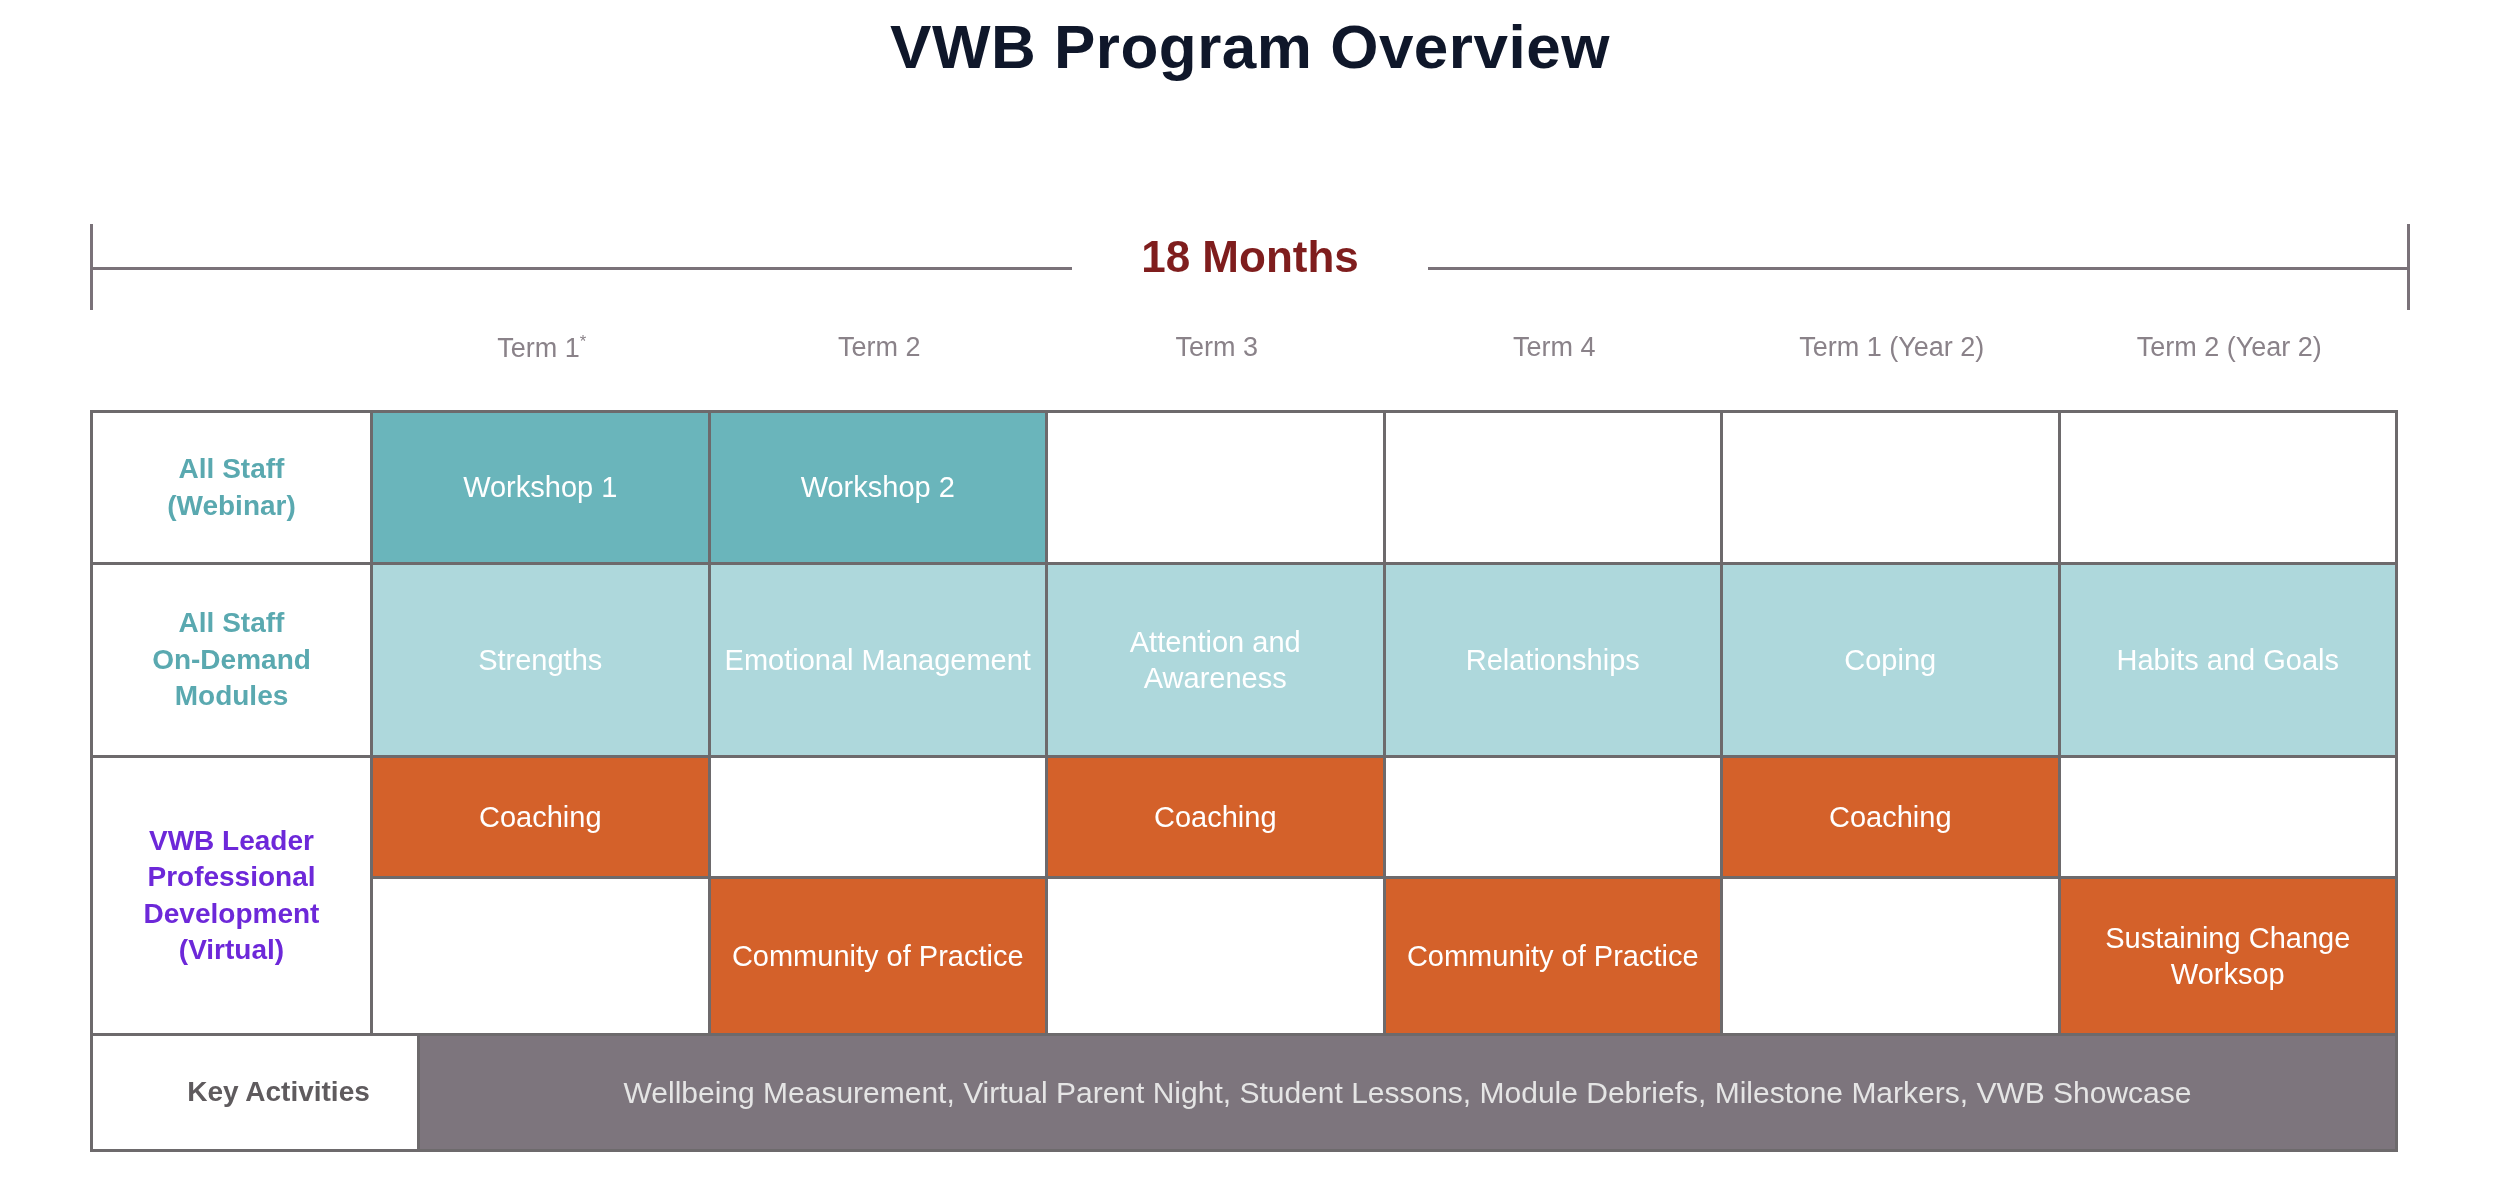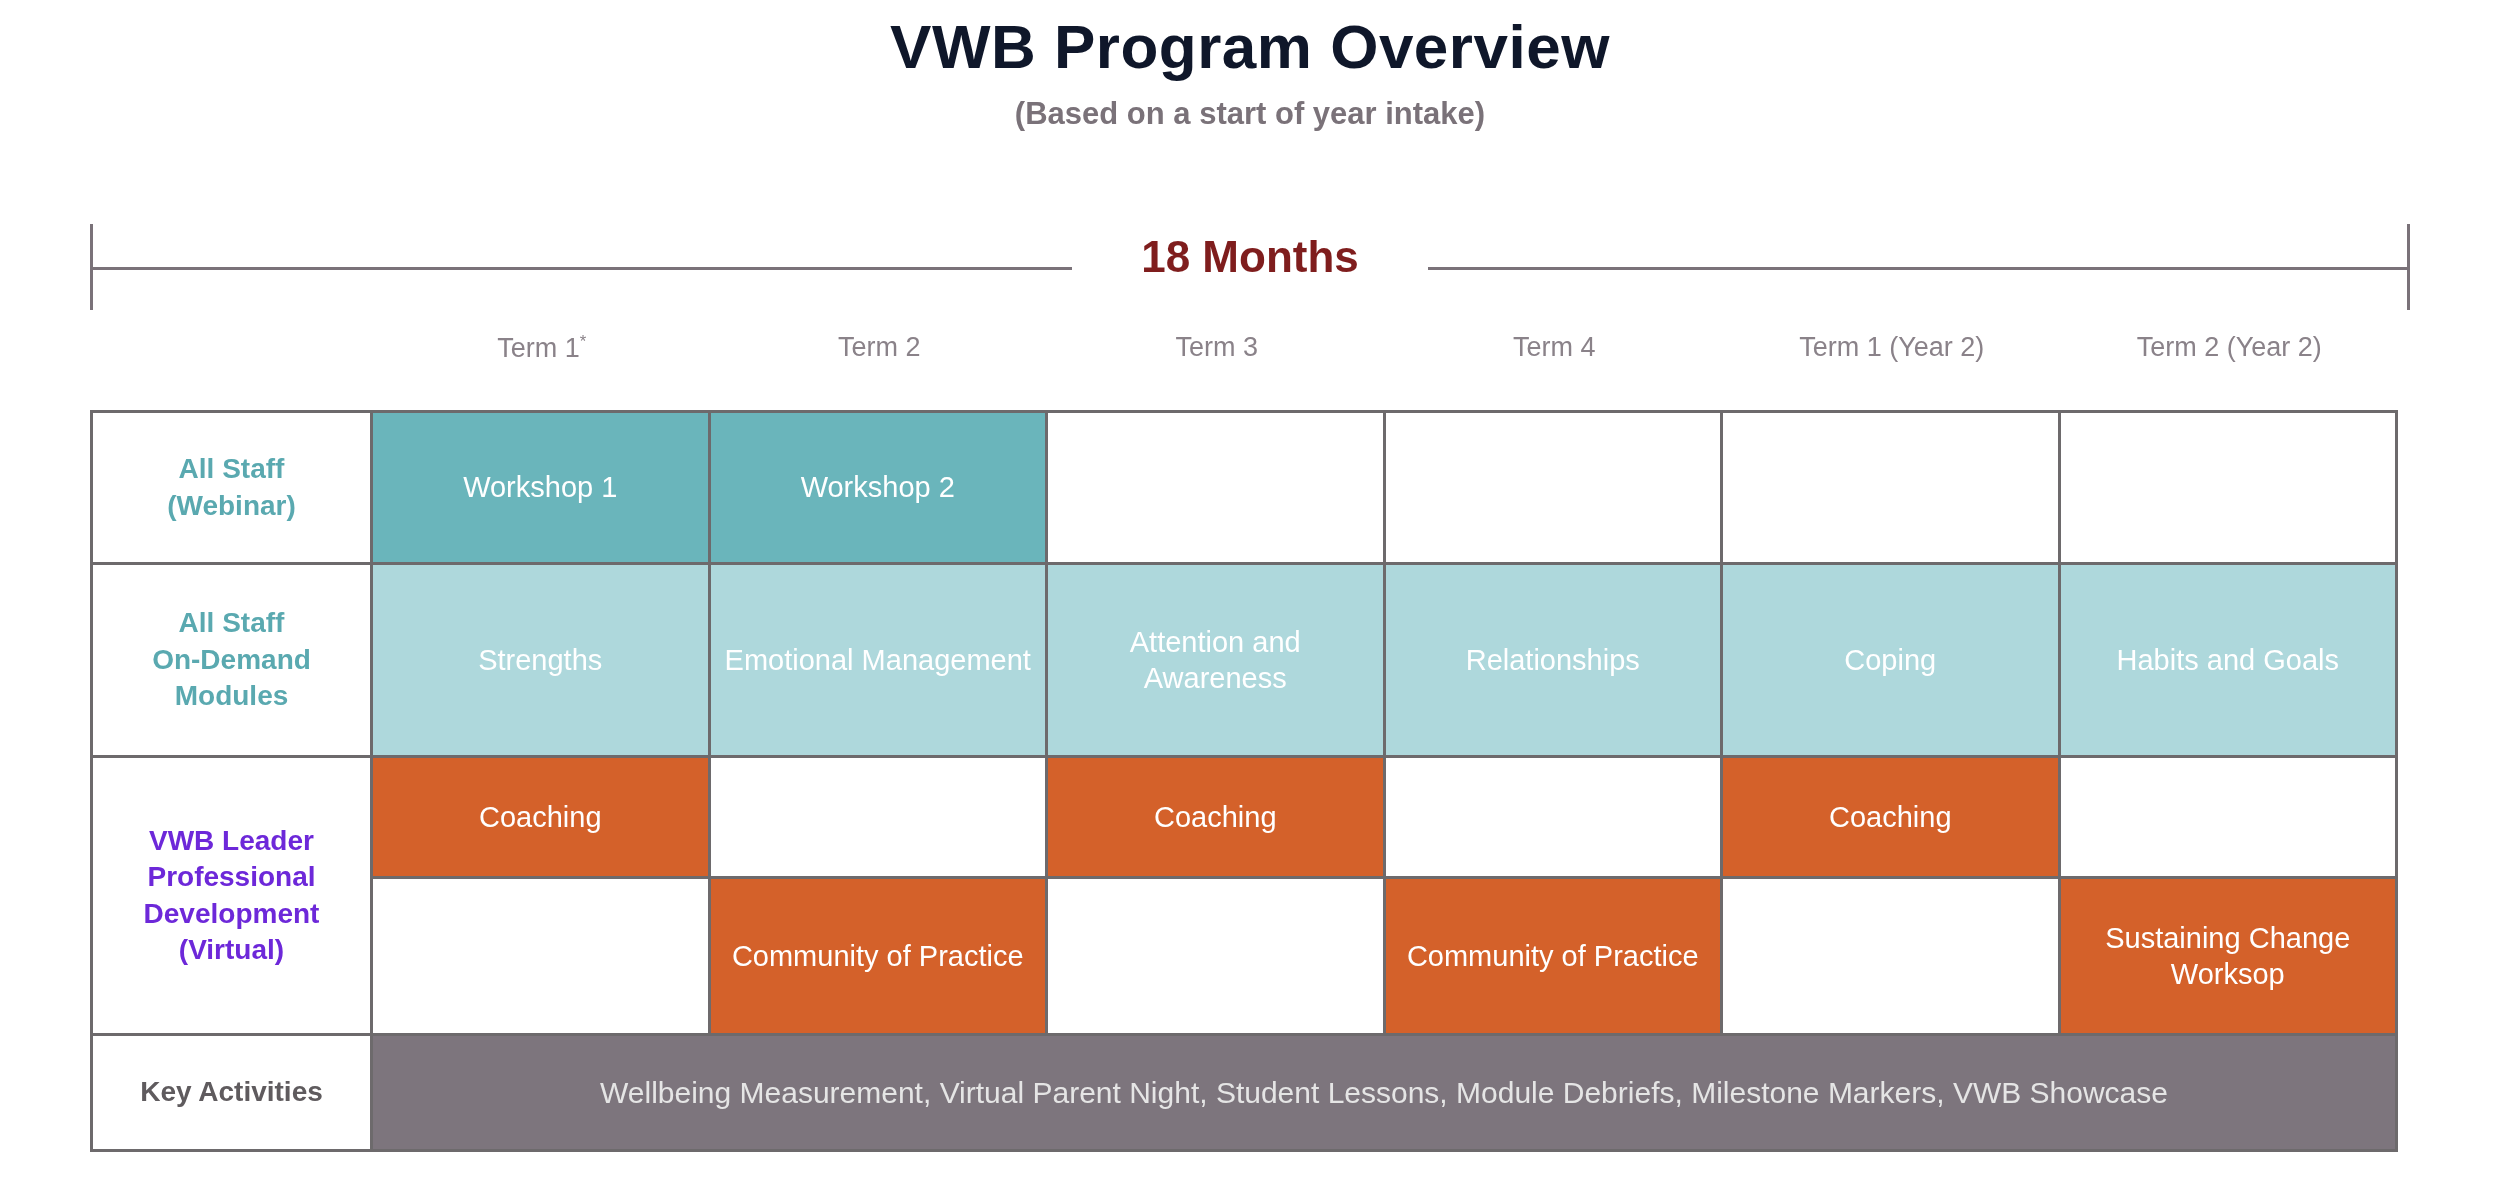--- a/index.html
+++ b/index.html
@@ -153,41 +153,40 @@
   .cell:last-child { border-right: none; }
   .cell.empty { background: #ffffff; color: transparent; }
   .cell.teal-dark  { background: #6ab5bb; }
   .cell.teal-light { background: #aed8dc; }
   .cell.orange     { background: #d4612a; }
 
   
   .row-webinar  { height: 152px; }
   .row-modules  { height: 193px; }
   .row-leader   { height: 278px; }
-  .row-key      { height: 113px; }
+  .row-key      { height: 113px; padding-left: 47px; }
 
   .row-key .row-cells { flex-direction: row; }
   .key-band {
     flex: 1 1 auto;
     background: #7d757d;
     display: flex;
     align-items: center;
     justify-content: center;
     text-align: center;
     color: #e5e5e5;
     font-size: 30px;
     padding: 0 16px;
   }
 </style>
 </head>
 <body>
 
 <div class="header">
   <div class="page-title">VWB Program Overview</div>
-  <div class="page-subtitle">(Based on a start of year intake)</div>
 </div>
 
 <div class="duration-bar">
   <div class="bracket-tick left"></div>
   <div class="bracket-line left"></div>
   <div class="duration-label">18 Months</div>
   <div class="bracket-line right"></div>
   <div class="bracket-tick right"></div>
 </div>
 

